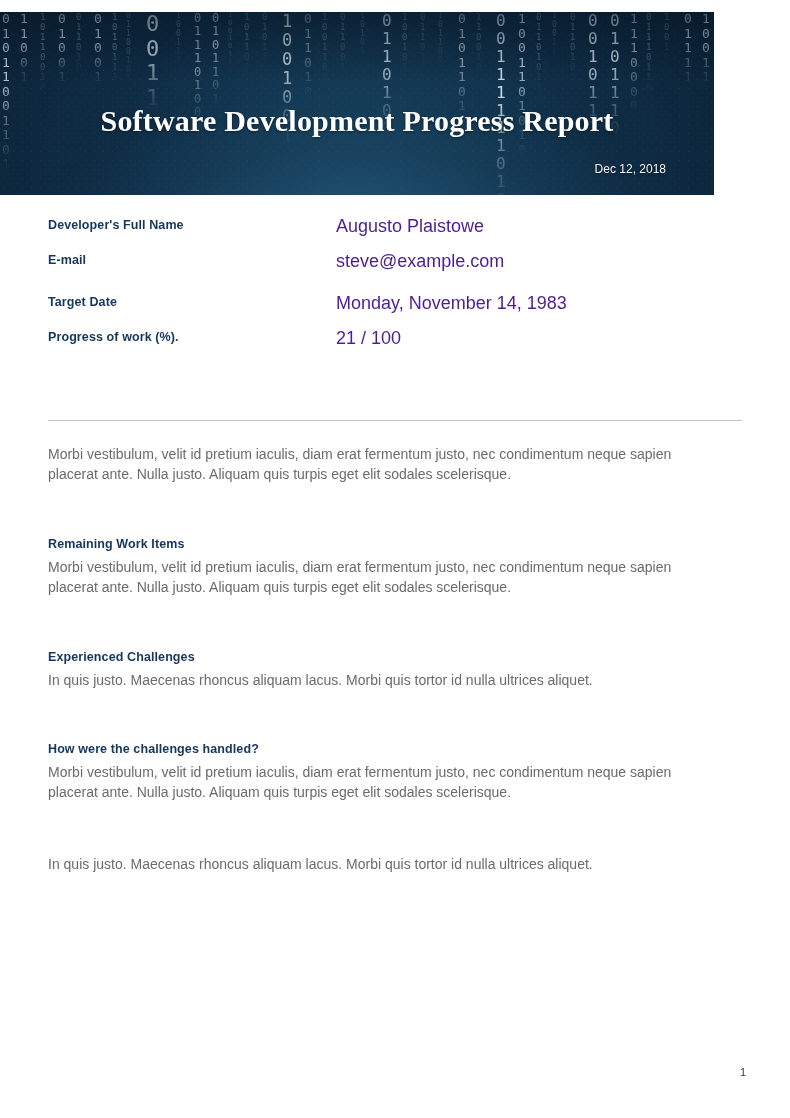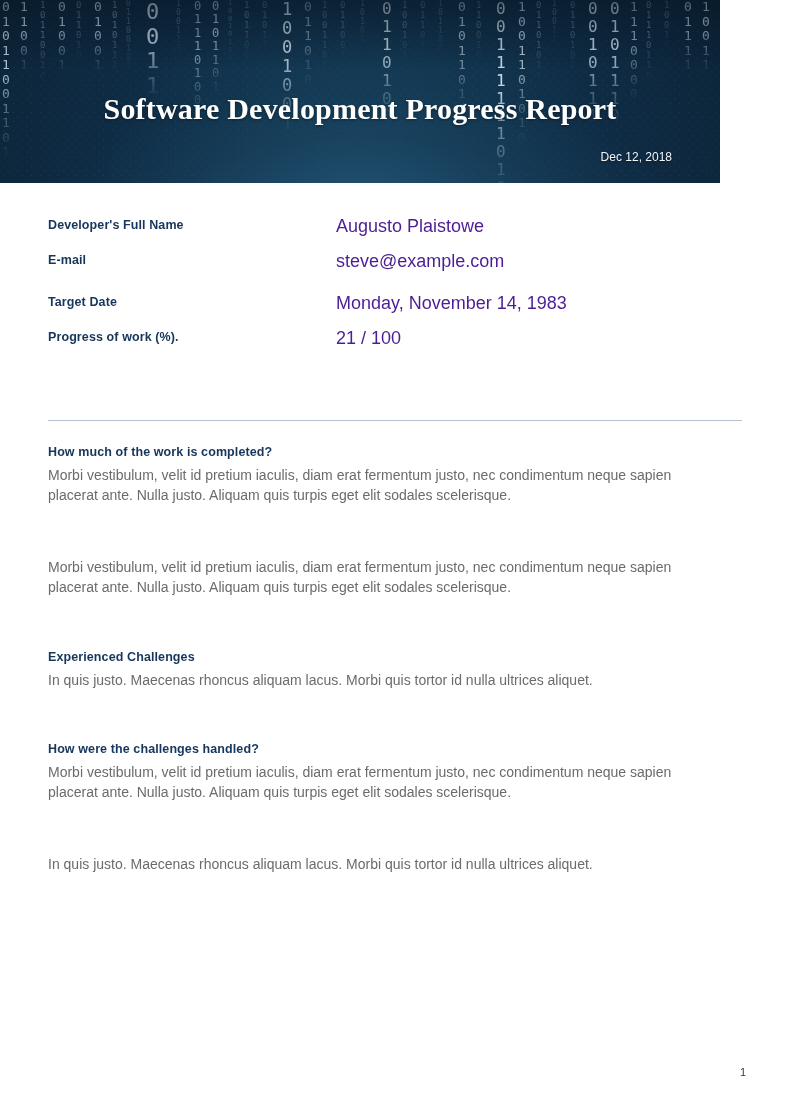--- a/index.html
+++ b/index.html
@@ -12,27 +12,26 @@
     height: 1118px;
     position: relative;
     font-family: "Liberation Sans", sans-serif;
     overflow: hidden;
   }
 
   
   #header-banner {
     position: absolute;
     left: 0;
-    top: 0;
+    top: 12px;
     width: 714px;
     height: 183px;
     background:
       radial-gradient(circle at 50% 115%, #1b4a68 0%, #153c57 28%, #0f2c45 62%, #0c2438 100%);
     overflow: hidden;
-    padding-left: 6px;
   }
   
   #header-texture {
     position: absolute;
     inset: 0;
     background-image:
       radial-gradient(rgba(125,175,205,0.13) 0.7px, transparent 0.8px),
       radial-gradient(rgba(125,175,205,0.09) 0.7px, transparent 0.8px);
     background-size: 9px 9px, 9px 9px;
     background-position: 0 0, 4.5px 4.5px;
@@ -469,24 +468,24 @@
     <div class="field-row">
       <div class="field-label">Progress of work (%).</div>
       <div class="field-value">21 / 100</div>
     </div>
   </div>
 
 <div id="divider"></div>
 
 <div id="sections">
     <div class="section">
-      <div class="section-heading">How much of the work is completed?</div>
       <p class="section-body">Morbi vestibulum, velit id pretium iaculis, diam erat fermentum justo, nec condimentum neque sapien placerat ante. Nulla justo. Aliquam quis turpis eget elit sodales scelerisque.</p>
     </div>
     <div class="section">
+      <div class="section-heading">Remaining Work Items</div>
       <p class="section-body">Morbi vestibulum, velit id pretium iaculis, diam erat fermentum justo, nec condimentum neque sapien placerat ante. Nulla justo. Aliquam quis turpis eget elit sodales scelerisque.</p>
     </div>
     <div class="section">
       <div class="section-heading">Experienced Challenges</div>
       <p class="section-body">In quis justo. Maecenas rhoncus aliquam lacus. Morbi quis tortor id nulla ultrices aliquet.</p>
     </div>
     <div class="section">
       <div class="section-heading">How were the challenges handled?</div>
       <p class="section-body">Morbi vestibulum, velit id pretium iaculis, diam erat fermentum justo, nec condimentum neque sapien placerat ante. Nulla justo. Aliquam quis turpis eget elit sodales scelerisque.</p>
     </div>

